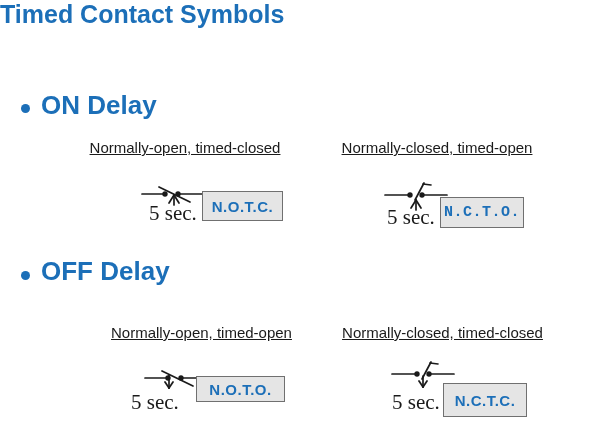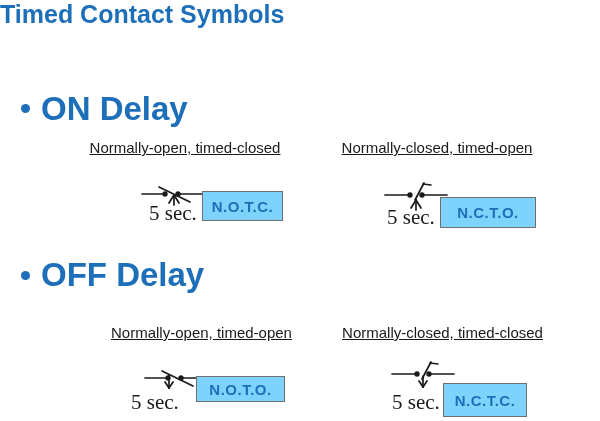--- a/index.html
+++ b/index.html
@@ -16,40 +16,40 @@
     font-family:"Liberation Sans", sans-serif;
   }
   .abs{position:absolute;}
   .slide-title{
     left:0; top:8; width:600px;
     text-align:left;
     font-size:25px; font-weight:bold;
     color:var(--accent);
   }
   .section-heading{
-    font-size:33px; font-weight:bold;
+    font-size:26px; font-weight:bold;
     color:var(--accent);
   }
   .bullet{
     width:9px;height:9px;border-radius:50%;
     background:var(--accent);
   }
   .caption{
     font-size:15px;
     color:var(--ink);
     text-align:center;
     text-decoration:underline;
   }
   .delay-label{
     font-family:"Liberation Serif", serif;
     font-size:21px;
     color:var(--ink);
   }
   .abbr-box{
-    background:#7dd3fc;
+    background:#e5e5e5;
     border:1.5px solid var(--box-border);
     display:flex;align-items:center;justify-content:center;
     box-sizing:border-box;
   }
   .abbr-box span{
     font-size:15px;font-weight:bold;
     letter-spacing:0.5px;
     color:var(--accent);
   }
   svg.contact{stroke:var(--ink);stroke-width:1.7;stroke-linecap:round;}
@@ -86,21 +86,21 @@
   <circle cx="27" cy="16" r="2.7"></circle>
   <circle cx="39" cy="16" r="2.7"></circle>
   <line x1="39" y1="16" x2="64" y2="16"></line>
   <line x1="41" y1="4" x2="32" y2="21"></line>
   <line x1="40" y1="5" x2="48" y2="6"></line>
   <line x1="33" y1="21" x2="28" y2="29"></line>
   <line x1="33" y1="21" x2="38" y2="29"></line>
   <line x1="33" y1="21" x2="33" y2="31"></line>
 </svg>
 <div class="abs delay-label" style="left:387px;top:205px;">5 sec.</div>
-<div class="abs abbr-box" style="left:440px;top:197px;width:96px;height:31px;">
+<div class="abs abbr-box" style="left:440px;top:197px;width:84px;height:31px;font-family:Liberation Mono, monospace;">
   <span>N.C.T.O.</span>
 </div>
 
 <div class="abs bullet" style="left:21px;top:271px;"></div>
 <div class="abs section-heading" style="left:41px;top:256px;">OFF Delay</div>
 
 <div class="abs caption" style="left:94px;top:324px;width:215px;">Normally-open, timed-open</div>
 <div class="abs caption" style="left:330px;top:324px;width:225px;">Normally-closed, timed-closed</div>
 
 <svg class="abs contact" style="left:143px;top:362px;" width="68" height="40" viewBox="0 0 68 40">

